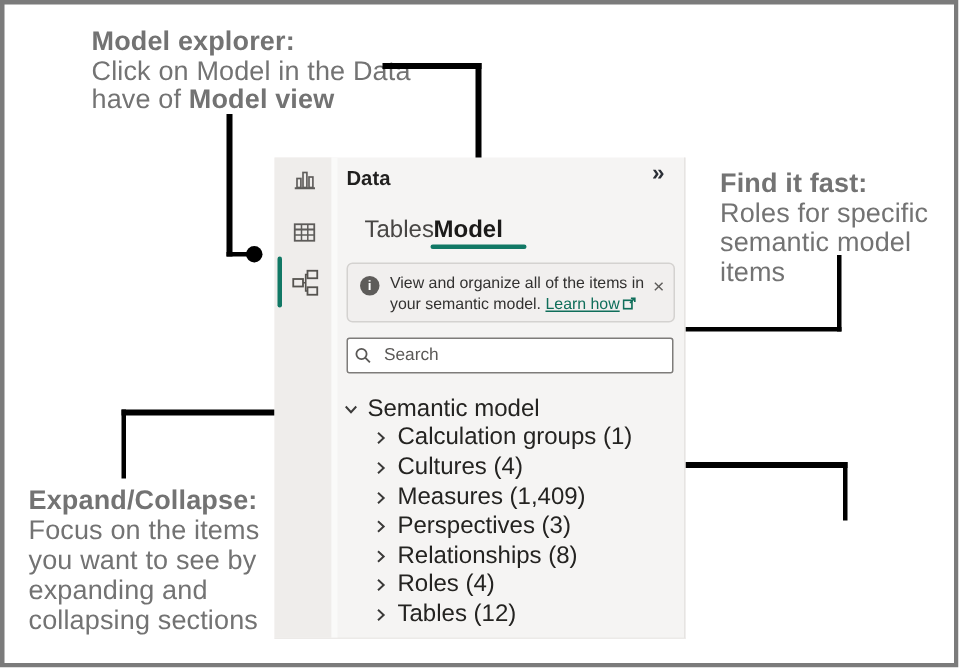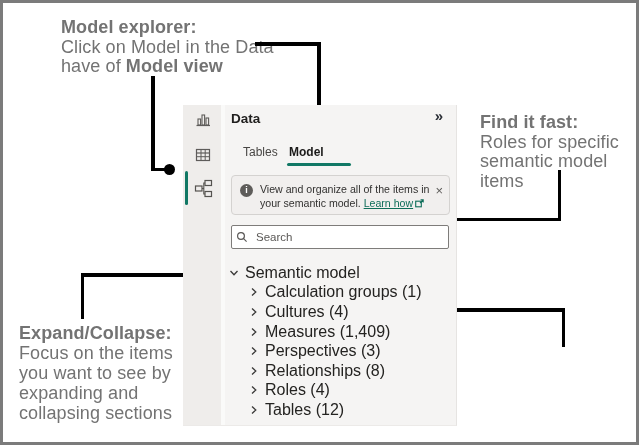--- a/index.html
+++ b/index.html
@@ -20,21 +20,21 @@
     background:#f5f4f3;border-right:1px solid #e6e4e2;border-bottom:1px solid #eceae8;
     box-sizing:border-box;
     margin-top:15px;
   }
   .iconstrip{position:absolute;left:0;top:0;width:38px;height:100%;background:#efedeb;}
   .strip-divider{position:absolute;left:38px;top:0;width:4px;height:100%;background:#fafaf9;}
   .sideitem{position:absolute;left:8px;width:24px;height:24px;display:flex;align-items:center;justify-content:center;cursor:pointer;}
   .active-bar{position:absolute;left:2px;top:66px;width:3px;height:34px;background:#117865;border-radius:2px;}
   .pane-title{position:absolute;left:48px;top:6px;font-size:13.5px;font-weight:bold;color:#201f1e;}
   .collapse{position:absolute;right:13px;top:2px;font-size:15px;color:#2b2f36;font-weight:bold;cursor:pointer;}
-  .tab{position:absolute;top:40px;font-size:12px;color:#484644;cursor:pointer;}
+  .tab{position:absolute;top:40px;font-size:16px;color:#484644;cursor:pointer;}
   .tab.active{font-weight:bold;color:#1b1a19;}
   .tab-underline{position:absolute;left:104px;top:58px;width:64px;height:3px;background:#117865;border-radius:2px;}
   .banner{
     position:absolute;left:48px;top:70px;width:219px;height:40px;box-sizing:border-box;
     background:#f1efee;border:1px solid #d4d2d0;border-radius:4px;
     display:flex;align-items:flex-start;padding:6px 6px 0 8px;
   }
   .info-ic{flex:0 0 auto;width:13px;height:13px;border-radius:50%;background:#5e5c5a;color:#fff;
     font-size:9px;font-weight:bold;text-align:center;line-height:13px;margin-top:2px;}
   .banner-text{flex:1;margin-left:7px;font-size:10.6px;line-height:14px;color:#323130;}

